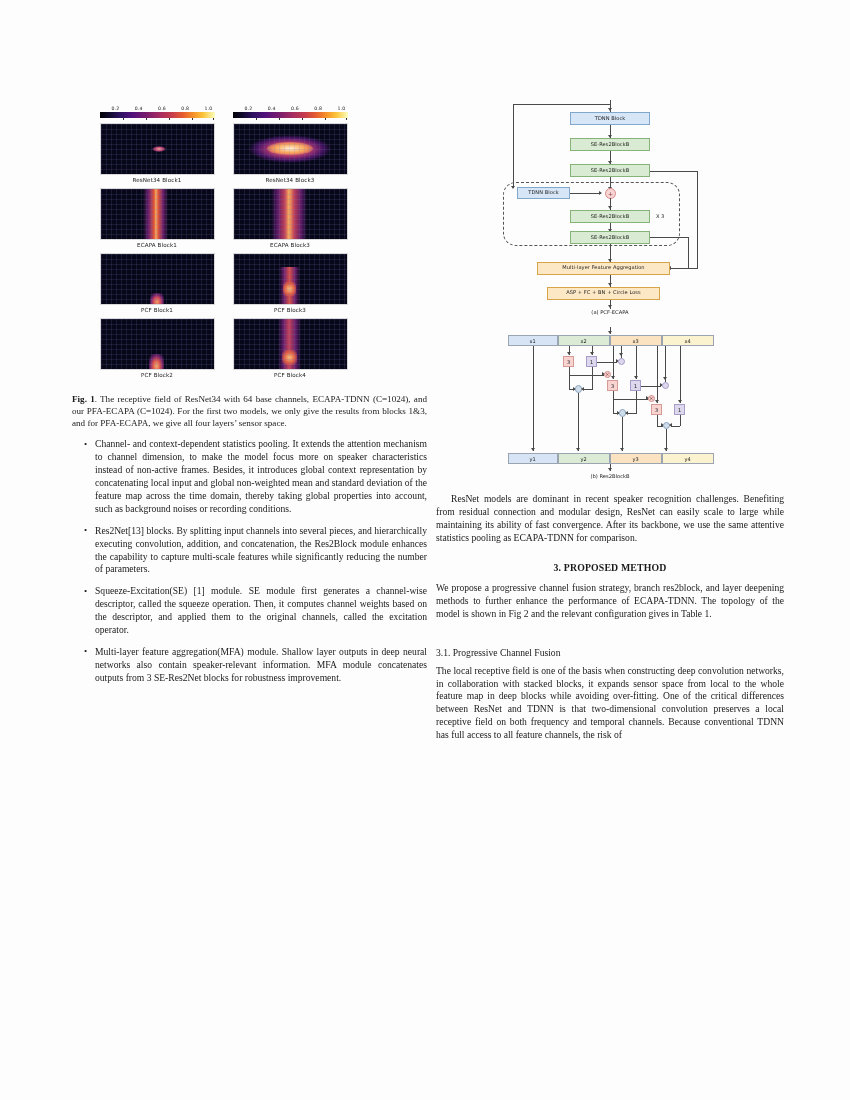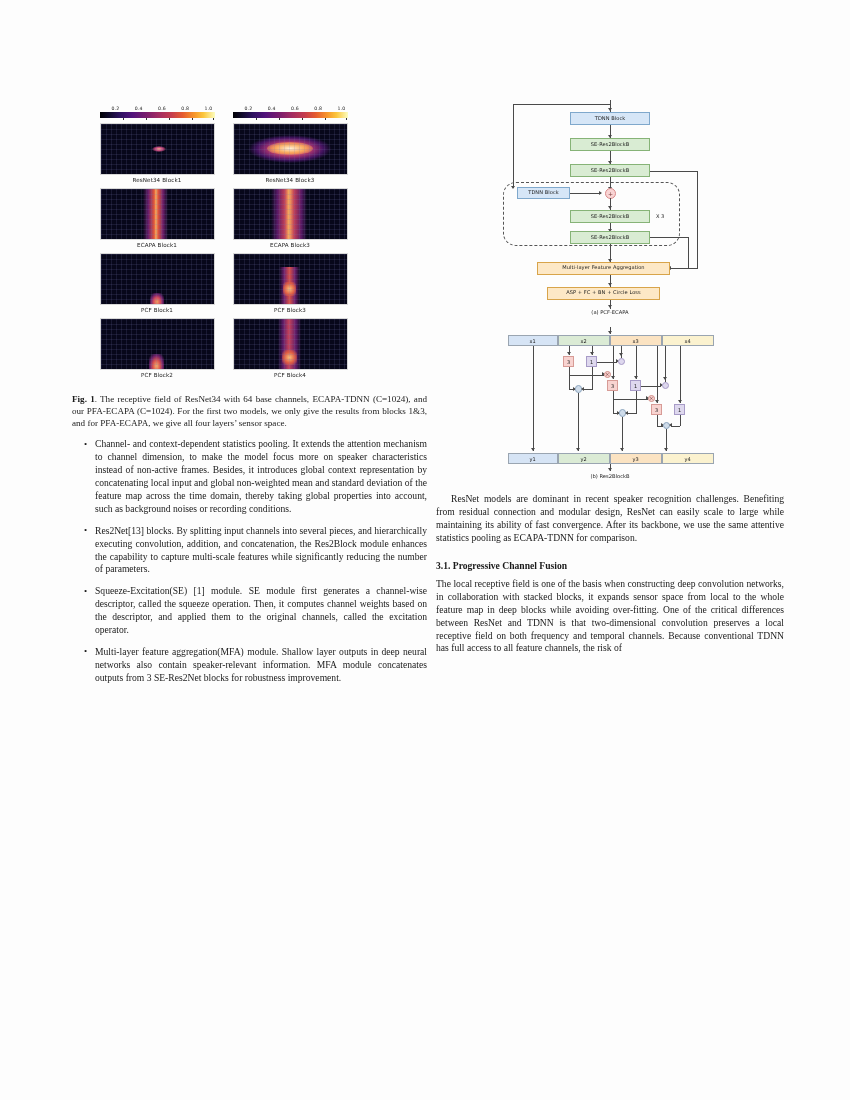--- a/index.html
+++ b/index.html
@@ -144,22 +144,22 @@
   }
   h2.sec {
     font-size: 9.8px;
     font-weight: bold;
     text-align: center;
     margin: 17px 0 9px 0;
     letter-spacing: .15px;
   }
   h3.subsec {
     font-size: 9.6px;
-    font-weight: bold;
-    margin: 15px 0 7px 0;
+    font-weight: normal;
+    margin: 26px 0 7px 0;
   }
 
   
   .fig2a {
     position: relative;
     width: 250px;
     height: 215px;
     margin: 0 auto;
     font-family: "DejaVu Sans", sans-serif;
   }
@@ -627,20 +627,22 @@
 
       <div class="ln v" style="left:107px;top:137px;height:7px;"></div>
       <div class="arw down" style="left:105.2px;top:141px;"></div>
 
       <div class="cap-sub" style="top:146px;">(b) Res2BlockB</div>
     </div>
 
 
     <p class="body-p">ResNet models are dominant in recent speaker recognition challenges. Benefiting from residual connection and modular design, ResNet can easily scale to large while maintaining its ability of fast convergence. After its backbone, we use the same attentive statistics pooling as ECAPA-TDNN for comparison.</p>
 
-
+    <h2 class="sec">3.  PROPOSED METHOD</h2>
+
+    <p class="body-p noind" style="margin-top:0;">We propose a progressive channel fusion strategy, branch res2block, and layer deepening methods to further enhance the performance of ECAPA-TDNN. The topology of the model is shown in Fig 2 and the relevant configuration gives in Table 1.</p>
 
     <h3 class="subsec">3.1.  Progressive Channel Fusion</h3>
 
     <p class="body-p noind" style="margin-top:0;">The local receptive field is one of the basis when constructing deep convolution networks, in collaboration with stacked blocks, it expands sensor space from local to the whole feature map in deep blocks while avoiding over-fitting. One of the critical differences between ResNet and TDNN is that two-dimensional convolution preserves a local receptive field on both frequency and temporal channels. Because conventional TDNN has full access to all feature channels, the risk of</p>
   </div>
 
 </div>
 
 </body></html>

